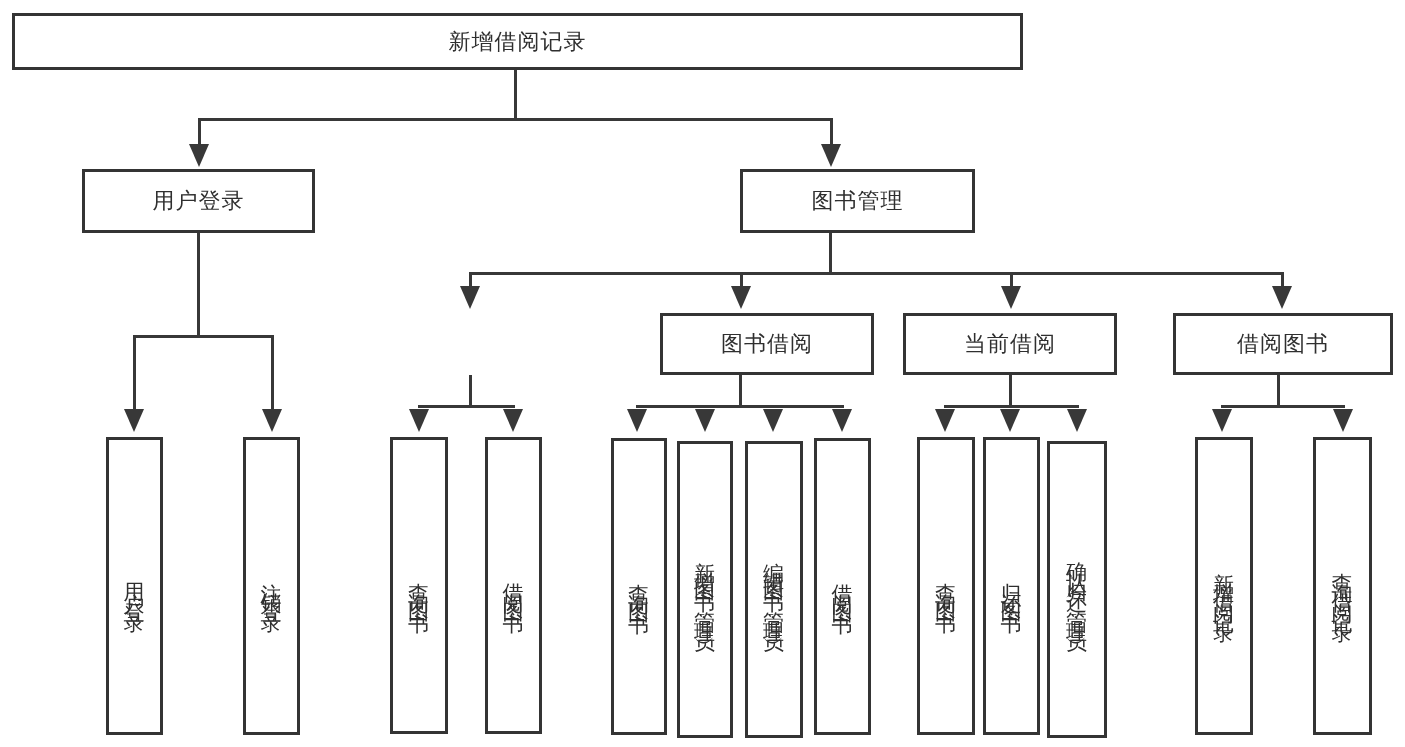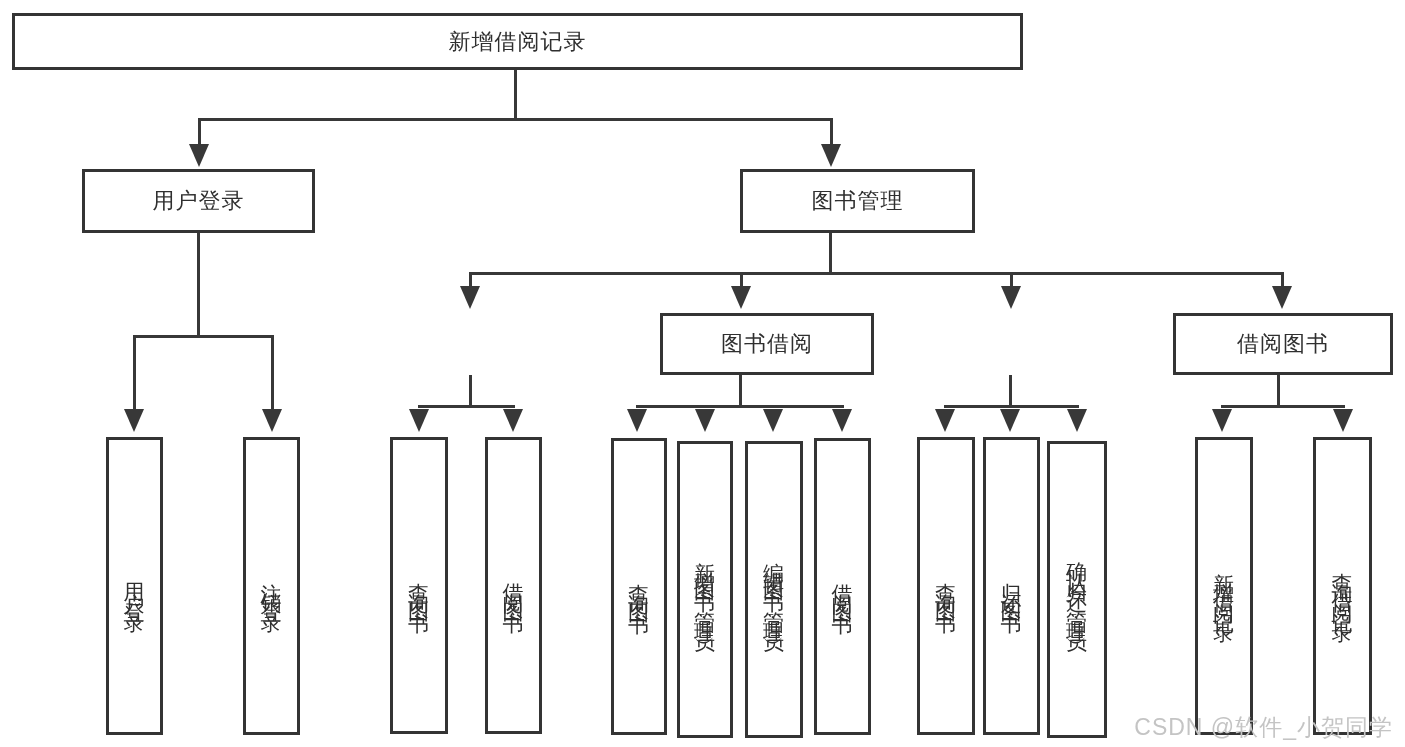--- a/index.html
+++ b/index.html
@@ -85,20 +85,23 @@
   <div class="vl" style="left:740px; top:272px; height:15px;"></div>
   <div class="arrow" style="left:731px; top:286px;"></div>
   <div class="vl" style="left:1010px; top:272px; height:15px;"></div>
   <div class="arrow" style="left:1001px; top:286px;"></div>
   <div class="vl" style="left:1281px; top:272px; height:15px;"></div>
   <div class="arrow" style="left:1272px; top:286px;"></div>
 
   <div class="node hnode" style="left:660px; top:313px; width:214px; height:62px;">
     <span>图书借阅</span>
   </div>
+  <div class="node hnode" style="left:903px; top:313px; width:214px; height:62px;">
+    <span>当前借阅</span>
+  </div>
   <div class="node hnode" style="left:1173px; top:313px; width:220px; height:62px;">
     <span>借阅图书</span>
   </div>
 
   <div class="vl" style="left:469px; top:375px; height:33px;"></div>
   <div class="hl" style="left:418px; top:405px; width:97px;"></div>
   <div class="arrow" style="left:409px; top:409px;"></div>
   <div class="arrow" style="left:503px; top:409px;"></div>
 
   <div class="vl" style="left:739px; top:375px; height:33px;"></div>
@@ -156,15 +159,14 @@
     <span class="vtext">确认归还（管理员）</span>
   </div>
 
   <div class="node leaf" style="left:1195px; top:437px; width:58px; height:298px;">
     <span class="vtext">新增借阅记录</span>
   </div>
   <div class="node leaf" style="left:1313px; top:437px; width:59px; height:298px;">
     <span class="vtext">查询借阅记录</span>
   </div>
 
-  <div class="watermark">CSDN @软件_小贺同学</div>
 
 </div>
 
 </body></html>

